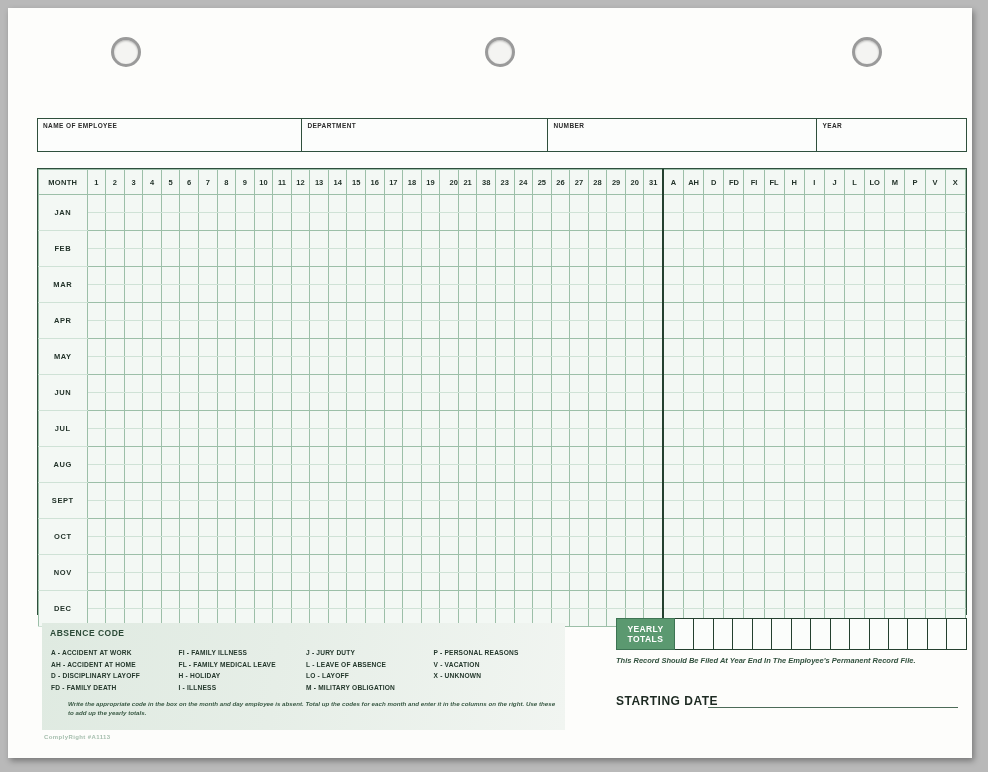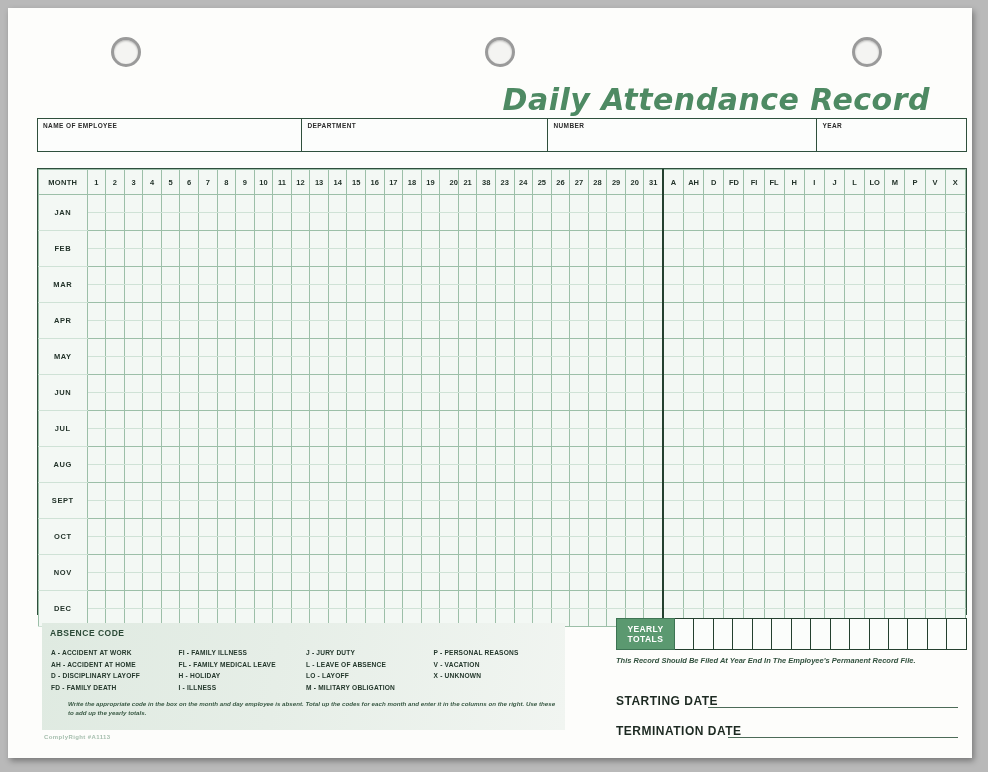--- a/index.html
+++ b/index.html
@@ -266,21 +266,20 @@
 </head>
 <body>
 
 <div id="page">
   <div id="sheet">
 
     <div class="punch" id="punch1"></div>
     <div class="punch" id="punch2"></div>
     <div class="punch" id="punch3"></div>
 
-    <div id="title">Daily Attendance Record</div>
 
     <div id="info-row">
       <div class="info-cell" id="cell-name">
         <span class="lbl">NAME OF EMPLOYEE</span>
       </div>
       <div class="info-cell" id="cell-dept">
         <span class="lbl">DEPARTMENT</span>
       </div>
       <div class="info-cell" id="cell-num">
         <span class="lbl">NUMBER</span>
@@ -1539,24 +1538,20 @@
       </tbody>
         </table>
     </div>
 
     <div id="filenote">This Record Should Be Filed At Year End In The Employee's Permanent Record File.</div>
 
     <div class="dateline" id="dl-start">
       <span class="dl-lbl">STARTING DATE</span>
       <span class="dl-rule"></span>
     </div>
-    <div class="dateline" id="dl-term">
-      <span class="dl-lbl">TERMINATION DATE</span>
-      <span class="dl-rule"></span>
-    </div>
 
     <div id="legend">
       <div id="legend-title">ABSENCE CODE</div>
       <div class="legend-cols" id="legend-cols">
           <div class="legend-col">
             <div class="item">A - ACCIDENT AT WORK</div>
             <div class="item">AH - ACCIDENT AT HOME</div>
             <div class="item">D - DISCIPLINARY LAYOFF</div>
             <div class="item">FD - FAMILY DEATH</div>
           </div>

